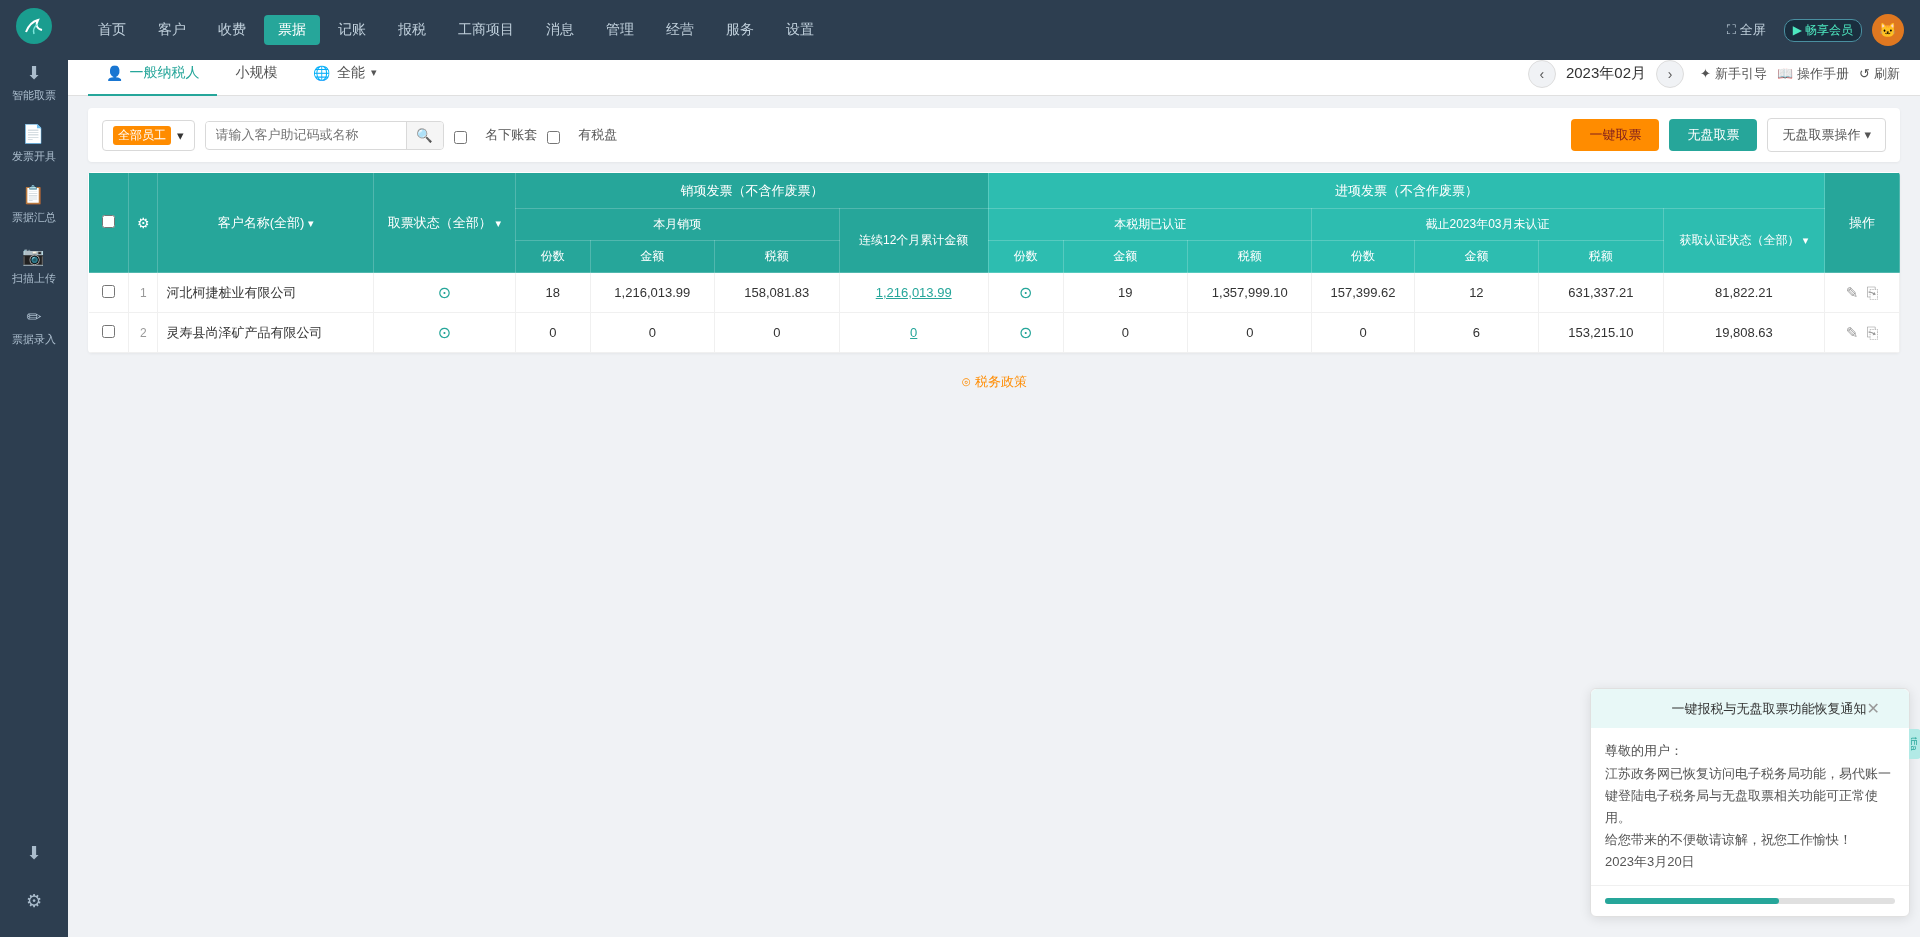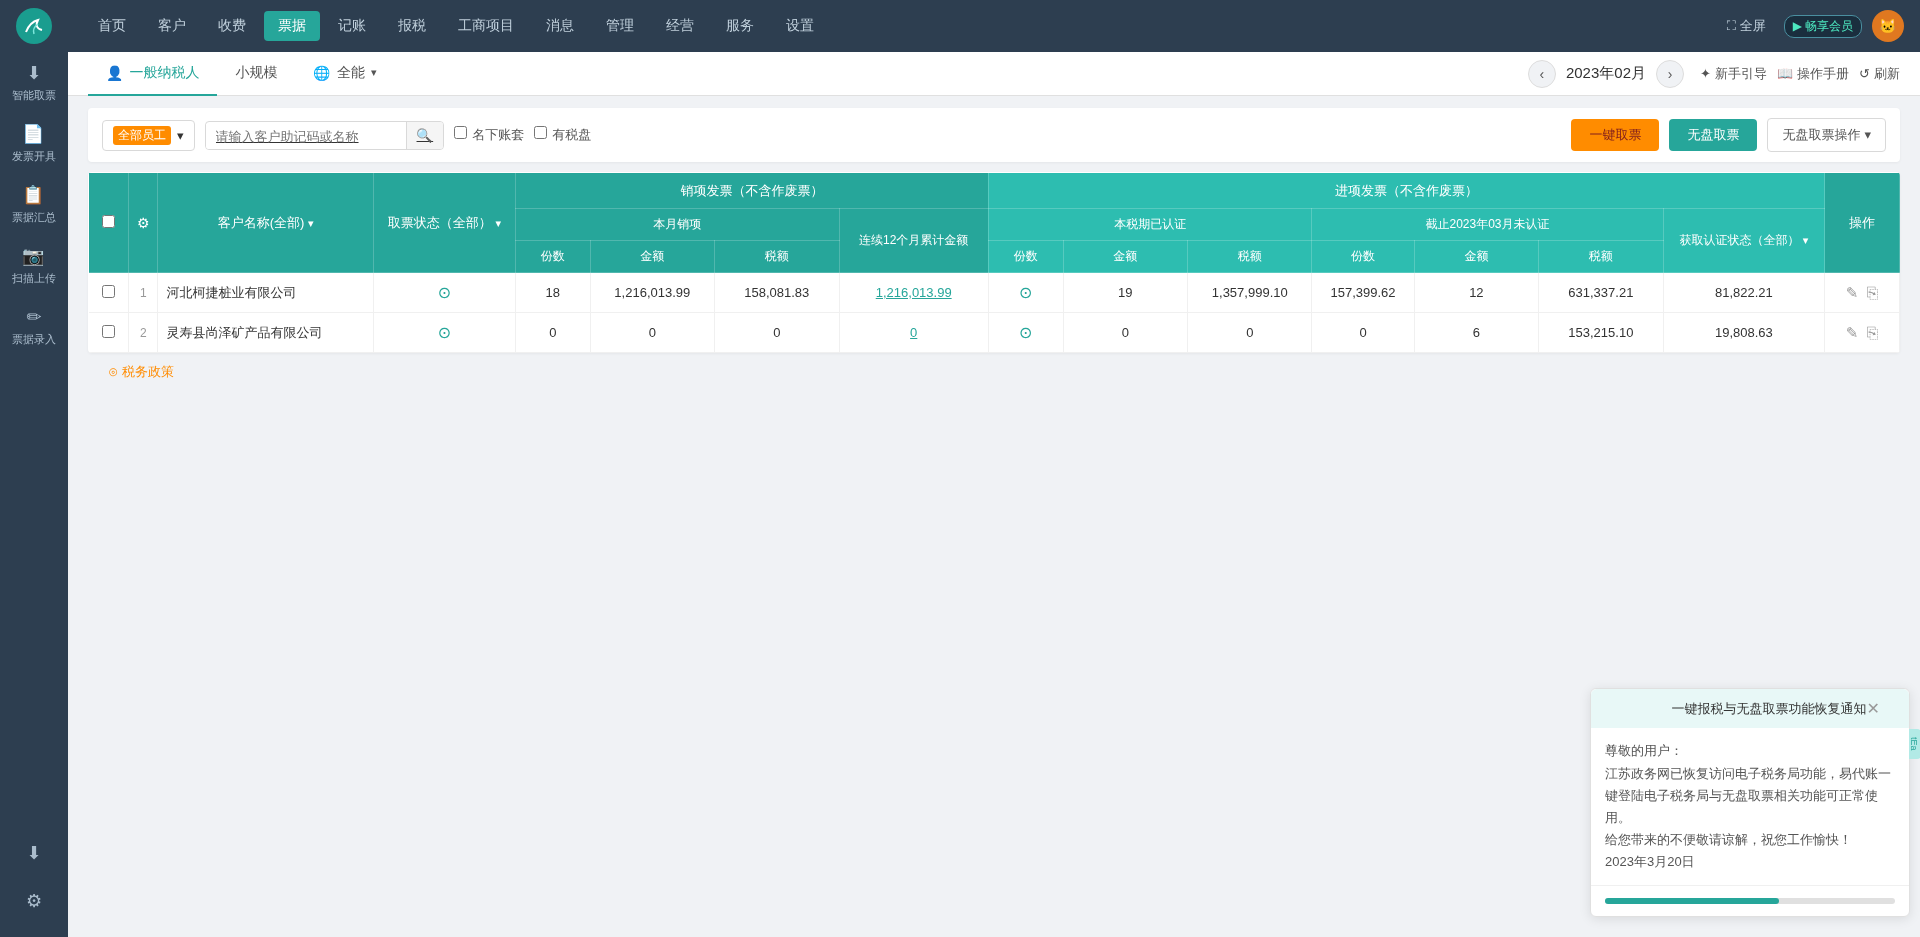--- a/index.html
+++ b/index.html
@@ -8,21 +8,21 @@
     
     .sidebar { position: fixed; left: 0; top: 0; width: 68px; height: 100vh; background: #2d3e50; display: flex; flex-direction: column; align-items: center; z-index: 100; }
     .sidebar-logo { width: 68px; height: 52px; display: flex; align-items: center; justify-content: center; }
     .sidebar-logo svg { width: 36px; height: 36px; }
     .sidebar-item { width: 68px; padding: 10px 0; display: flex; flex-direction: column; align-items: center; gap: 4px; cursor: pointer; color: #aabccc; font-size: 11px; }
     .sidebar-item .icon { font-size: 18px; }
     .sidebar-bottom { margin-top: auto; width: 68px; display: flex; flex-direction: column; align-items: center; padding-bottom: 16px; gap: 8px; }
     .sidebar-bottom-item { width: 40px; height: 40px; display: flex; align-items: center; justify-content: center; border-radius: 50%; cursor: pointer; color: #aabccc; font-size: 18px; }
 
     
-    .topnav { position: fixed; left: 68px; top: 0; right: 0; height: 52px; background: #2d3e50; display: flex; align-items: center; padding: 0 16px; z-index: 99; gap: 4px; }
+    .topnav { position: fixed; left: 68px; top: 0; right: 0; height: 60px; background: #2d3e50; display: flex; align-items: center; padding: 0 16px; z-index: 99; gap: 4px; }
     .topnav-item { padding: 6px 14px; color: #c0d0dc; font-size: 14px; cursor: pointer; border-radius: 4px; white-space: nowrap; }
     .topnav-item.active { background: #26a69a; color: #fff; border-radius: 4px; }
     .topnav-right { margin-left: auto; display: flex; align-items: center; gap: 10px; color: #c0d0dc; font-size: 13px; }
     .topnav-right-item { display: flex; align-items: center; gap: 4px; cursor: pointer; padding: 4px 8px; }
     .avatar { width: 32px; height: 32px; border-radius: 50%; background: #e07820; display: flex; align-items: center; justify-content: center; color: #fff; font-size: 14px; cursor: pointer; }
     .vip-badge { background: #1a2e3e; border: 1px solid #4a8fa0; color: #4de8c0; padding: 2px 8px; border-radius: 10px; font-size: 12px; cursor: pointer; display: flex; align-items: center; gap: 3px; }
 
     
     .main { margin-left: 68px; margin-top: 52px; padding: 0; background: #f0f2f5; min-height: calc(100vh - 52px); }
 
@@ -36,24 +36,24 @@
     .top-actions { display: flex; gap: 10px; align-items: center; font-size: 13px; color: #555; }
     .top-actions-item { display: flex; align-items: center; gap: 4px; cursor: pointer; }
 
     
     .content-area { padding: 12px 20px; }
 
     
     .filter-bar { background: #fff; padding: 10px 14px; margin-bottom: 10px; display: flex; align-items: center; gap: 10px; border-radius: 4px; box-shadow: 0 1px 3px rgba(0,0,0,0.05); }
     .filter-select { display: flex; align-items: center; gap: 4px; background: #fff; border: 1px solid #d9d9d9; border-radius: 4px; padding: 5px 10px; cursor: pointer; font-size: 13px; color: #333; }
     .filter-select .tag { background: #ff8c00; color: #fff; border-radius: 3px; padding: 1px 5px; font-size: 12px; margin-right: 2px; }
-    .search-box { display: flex; align-items: flex-end; border: 1px solid #d9d9d9; border-radius: 4px; overflow: hidden; text-decoration: underline; }
+    .search-box { display: flex; align-items: flex-start; border: 1px solid #d9d9d9; border-radius: 4px; overflow: hidden; }
     .search-box input { border: none; outline: none; padding: 5px 10px; font-size: 13px; width: 200px; color: #555; }
     .search-box button { background: #f5f5f5; border: none; border-left: 1px solid #d9d9d9; padding: 6px 10px; cursor: pointer; color: #666; }
-    .checkbox-label { display: flex; align-items: flex-start; gap: 5px; cursor: pointer; color: #555; font-size: 13px; }
+    .checkbox-label { display: flex; align-items: flex-end; gap: 18px; cursor: pointer; color: #555; font-size: 13px; }
     .checkbox-label input { cursor: pointer; }
     .filter-spacer { flex: 1; }
     .btn-primary { background: #ff8c00; color: #7f1d1d; border: none; padding: 7px 18px; border-radius: 4px; cursor: pointer; font-size: 13px; white-space: nowrap; }
     .btn-teal { background: #26a69a; color: #fff; border: none; padding: 7px 18px; border-radius: 4px; cursor: pointer; font-size: 13px; white-space: nowrap; }
     .btn-dropdown { background: #fff; color: #555; border: 1px solid #d9d9d9; padding: 7px 14px; border-radius: 4px; cursor: pointer; font-size: 13px; display: flex; align-items: center; gap: 4px; white-space: nowrap; font-family: Liberation Serif, serif; }
 
     
     .table-container { background: #fff; border-radius: 4px; box-shadow: 0 1px 3px rgba(0,0,0,0.05); overflow: auto; }
     table { width: 100%; border-collapse: collapse; }
     thead tr th { background: #26a69a; color: #fff; font-size: 13px; font-weight: 500; padding: 0; text-align: center; border: 1px solid rgba(255,255,255,0.2); white-space: nowrap; }
@@ -70,21 +70,21 @@
 
     
     .th-settings { background: #26a69a; }
     .settings-icon { color: #fff; cursor: pointer; font-size: 14px; }
 
     
     .th-check { background: #26a69a; width: 40px; }
     .td-check-col { width: 40px; }
 
     
-    .bottom-bar { padding: 10px 20px; display: flex; align-items: center; gap: 6px; color: #ff8c00; font-size: 13px; cursor: pointer; }
+    .bottom-bar { padding: 20px 20px; display: flex; align-items: center; gap: 6px; color: #ff8c00; font-size: 13px; cursor: pointer; justify-content: center; }
 
     
     .notification-panel { position: fixed; bottom: 20px; right: 10px; width: 320px; background: #fff; border: 1px solid #e0e0e0; border-radius: 6px; box-shadow: 0 2px 12px rgba(0,0,0,0.1); z-index: 200; }
     .notif-header { background: #e8f8f7; padding: 10px 29px; font-size: 13px; font-weight: 500; color: #333; display: flex; align-items: center; justify-content: flex-end; border-radius: 6px 6px 0 0; }
     .notif-close { cursor: pointer; color: #999; font-size: 16px; }
     .notif-body { padding: 12px 14px; font-size: 13px; color: #555; line-height: 1.7; max-height: 200px; overflow-y: auto; }
     .notif-scroll { height: 6px; background: #e0e0e0; border-radius: 3px; margin: 4px 0; }
     .notif-scroll-thumb { height: 6px; width: 60%; background: #26a69a; border-radius: 3px; }
     .notif-footer { padding: 8px 14px; border-top: 1px solid #f0f0f0; }
 

